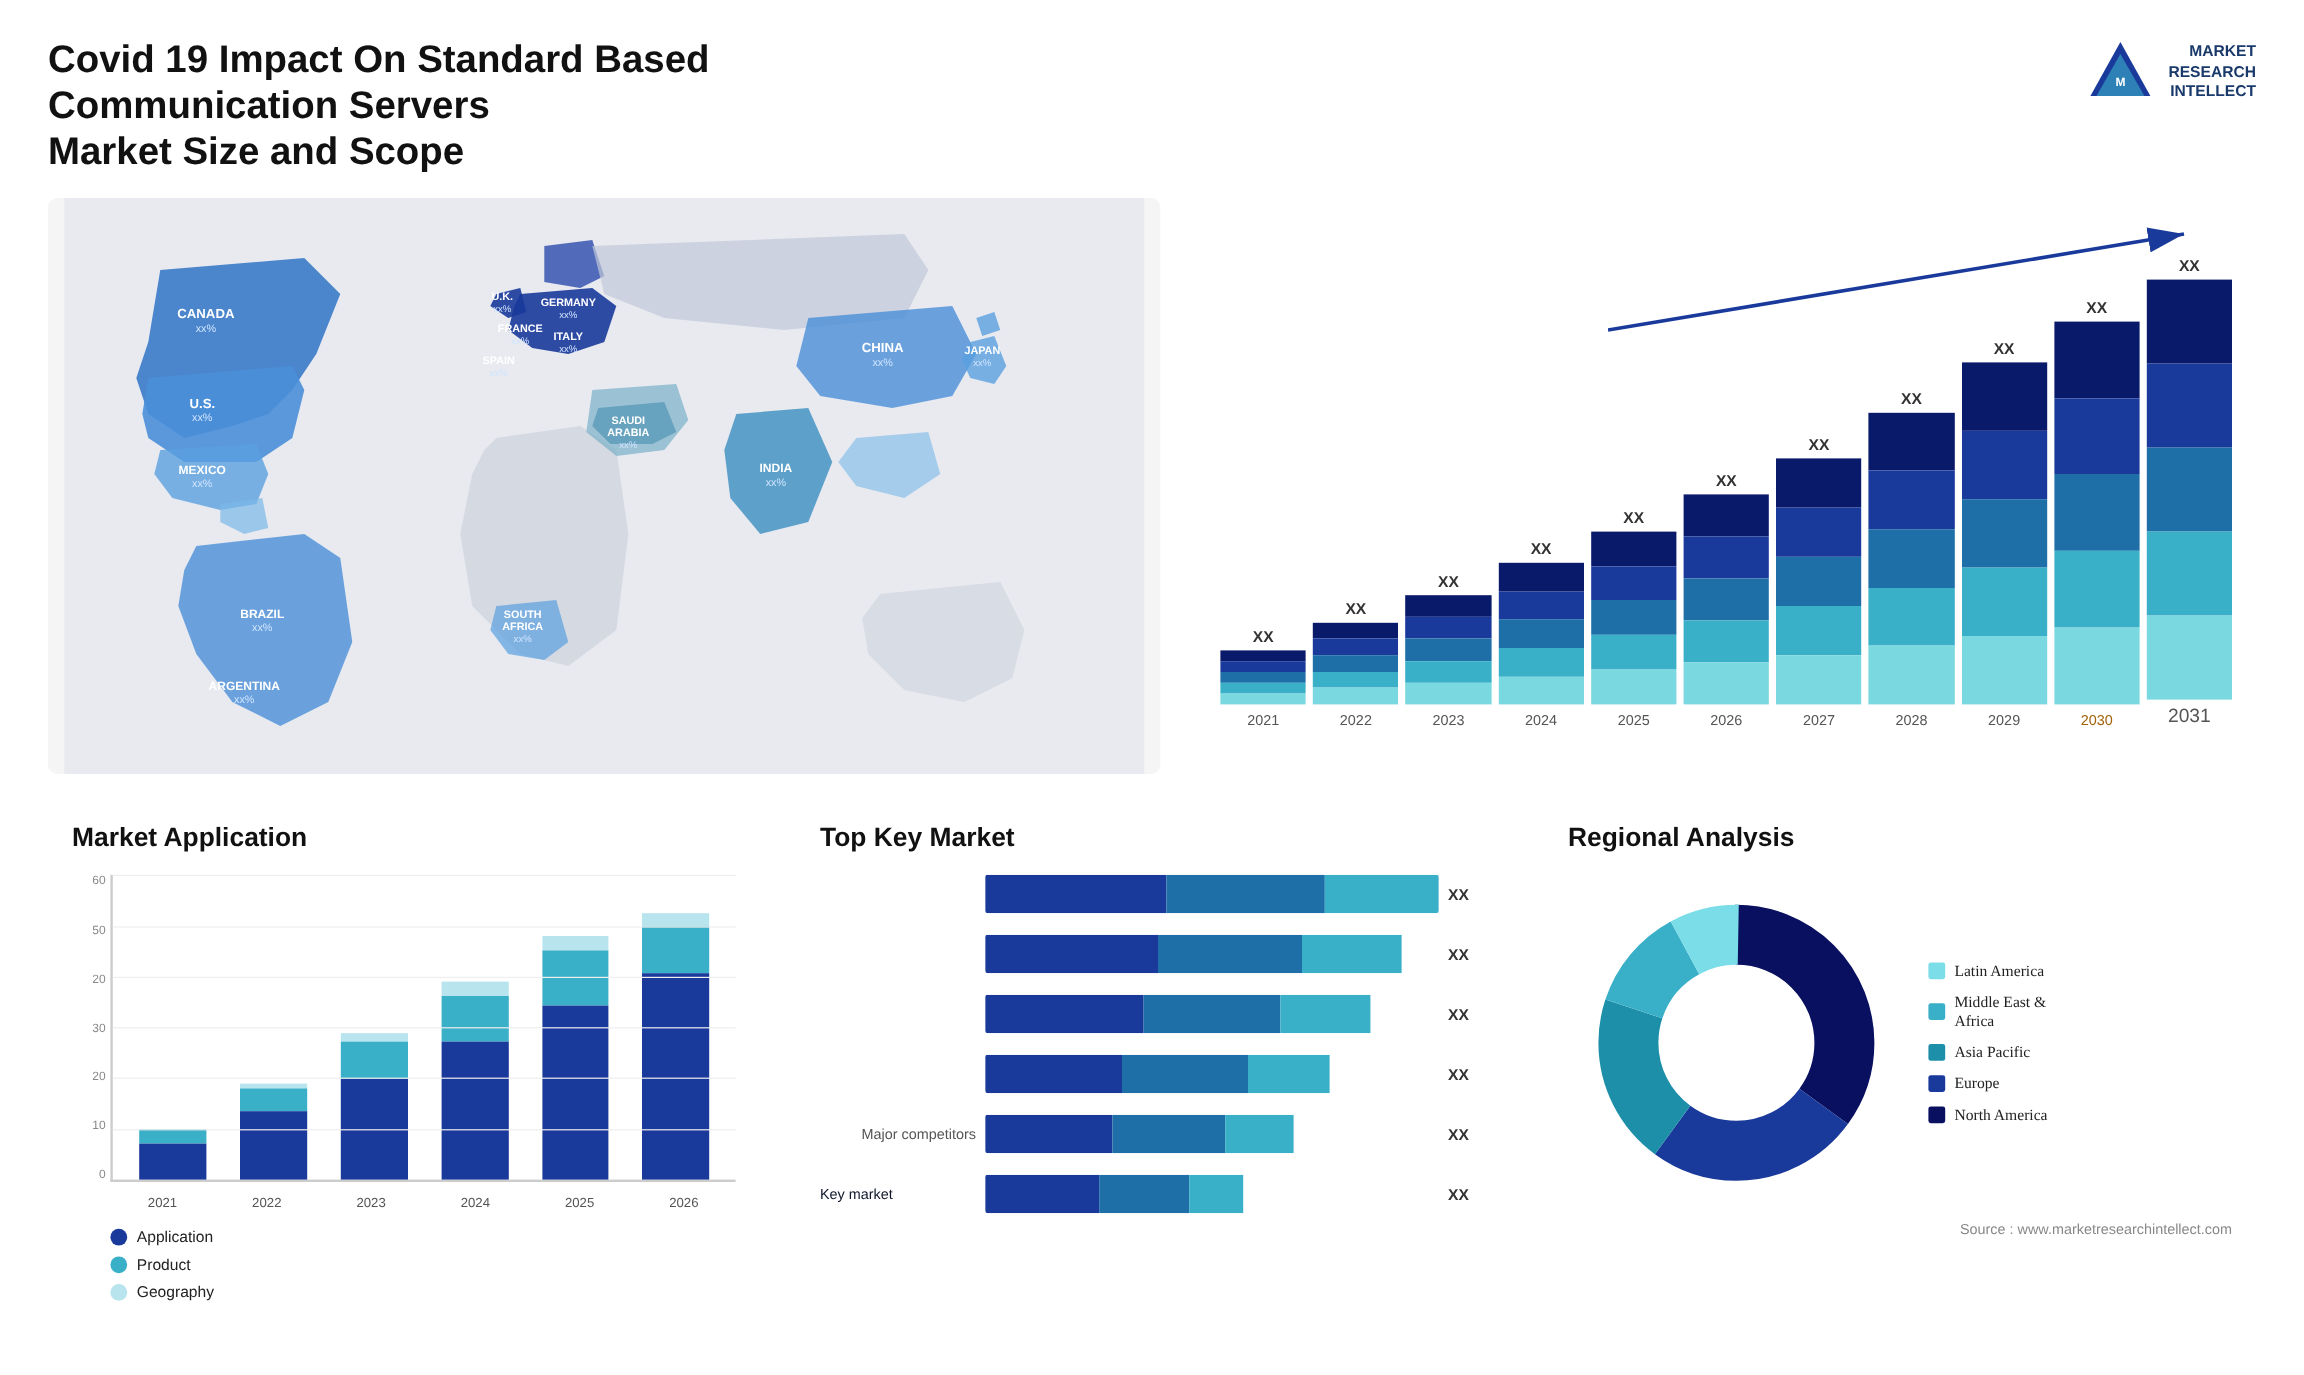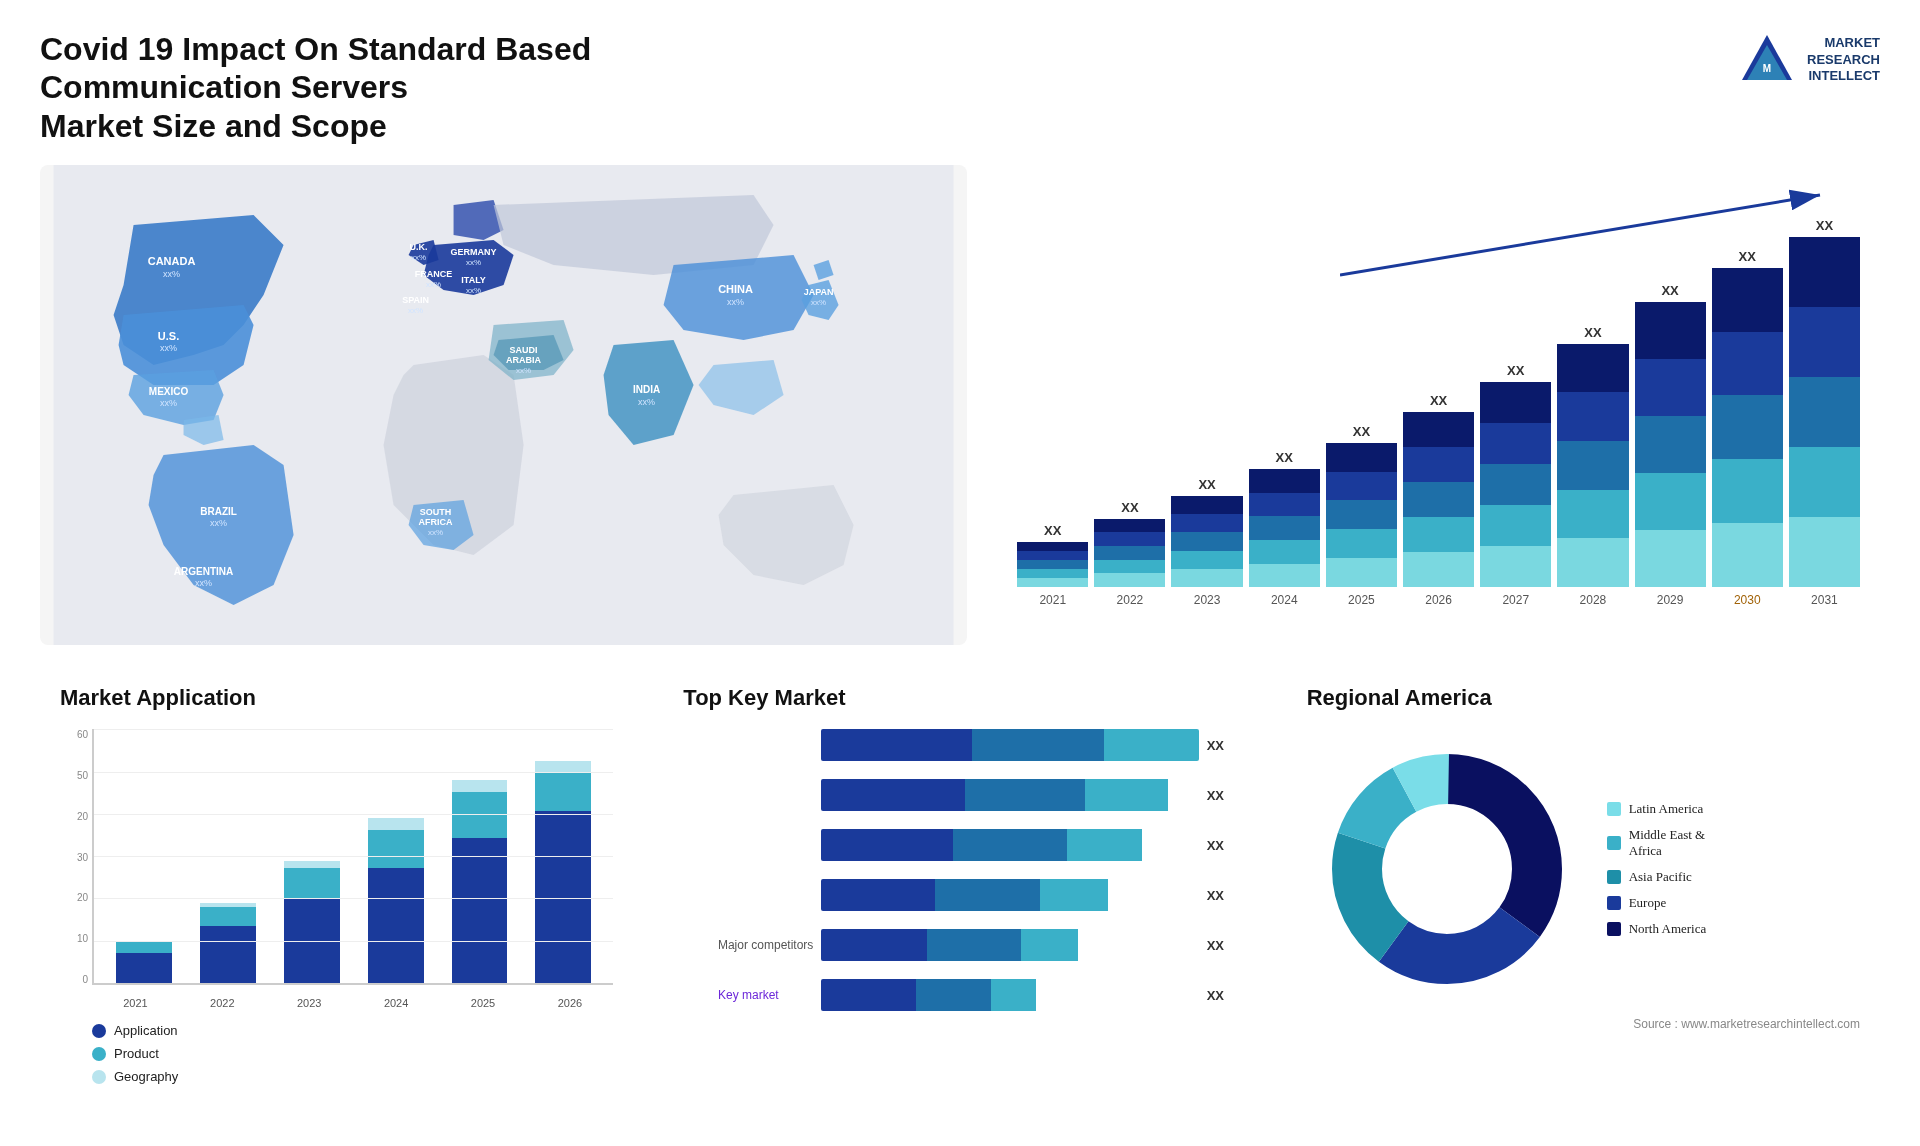--- a/index.html
+++ b/index.html
@@ -398,21 +398,21 @@
             </div>
             <div style="display: flex; flex-direction: column; align-items: center; flex: 1 1 0%;">
               <div style="font-size: 13px; font-weight: 700; color: rgb(51, 51, 51); margin-bottom: 4px;">XX</div>
               <div style="width: 100%; height: 350px; display: flex; flex-direction: column;">
                 <div style="background: rgb(10, 26, 107); flex: 1 1 0%;"></div>
                 <div style="background: rgb(26, 58, 155); flex: 1 1 0%;"></div>
                 <div style="background: rgb(30, 111, 168); flex: 1 1 0%;"></div>
                 <div style="background: rgb(58, 176, 200); flex: 1 1 0%;"></div>
                 <div style="background: rgb(122, 216, 224); flex: 1 1 0%;"></div>
               </div>
-              <div style="font-size: 12px; color: rgb(85, 85, 85); margin-top: 6px;">2031</div>
+              <div style="font-size: 16px; color: rgb(85, 85, 85); margin-top: 6px;">2031</div>
             </div>
           </div>
       </div>
     </div>
   </div>
 </div>
 
 <div class="bottom-section">
 
   <div class="segmentation-container">
@@ -542,33 +542,33 @@
         <div style="display: flex; align-items: center; gap: 8px; margin-bottom: 8px;">
           <div style="font-size: 12px; color: rgb(85, 85, 85); width: 130px; text-align: right;">Major competitors</div>
           <div style="flex: 1 1 0%; height: 32px; display: flex; overflow: hidden; border-radius: 2px;">
             <div style="width: 28%; background: rgb(26, 58, 155); height: 100%;"></div>
             <div style="width: 25%; background: rgb(30, 111, 168); height: 100%;"></div>
             <div style="width: 15%; background: rgb(58, 176, 200); height: 100%;"></div>
           </div>
           <div style="font-size: 13px; font-weight: 700; color: rgb(51, 51, 51); width: 30px;">XX</div>
         </div>
         <div style="display: flex; align-items: center; gap: 8px; margin-bottom: 8px;">
-          <div style="font-size: 12px; color: #6d28d9; width: 130px; text-align: center;">Key market</div>
+          <div style="font-size: 12px; color: #0f172a; width: 130px; text-align: left;">Key market</div>
           <div style="flex: 1 1 0%; height: 32px; display: flex; overflow: hidden; border-radius: 2px;">
             <div style="width: 25%; background: rgb(26, 58, 155); height: 100%;"></div>
             <div style="width: 20%; background: rgb(30, 111, 168); height: 100%;"></div>
             <div style="width: 12%; background: rgb(58, 176, 200); height: 100%;"></div>
           </div>
           <div style="font-size: 13px; font-weight: 700; color: rgb(51, 51, 51); width: 30px;">XX</div>
         </div>
       </div>
   </div>
 
   <div class="regional-container">
-    <div class="section-title">Regional America</div>
+    <div class="section-title">Regional Analysis</div>
     <div class="regional-chart">
       <div class="donut-wrap">
         <svg width="280" height="280" viewBox="0 0 280 280">
 
           <circle cx="140" cy="140" r="90" fill="none" stroke="#0a1060" stroke-width="50" stroke-dasharray="197.9 366" stroke-dashoffset="0" transform="rotate(-90 140 140)"></circle>
 
           <circle cx="140" cy="140" r="90" fill="none" stroke="#1a3a9b" stroke-width="50" stroke-dasharray="141.4 422.5" stroke-dashoffset="-197.9" transform="rotate(-90 140 140)"></circle>
 
           <circle cx="140" cy="140" r="90" fill="none" stroke="#1e8fa8" stroke-width="50" stroke-dasharray="113.1 450.8" stroke-dashoffset="-339.3" transform="rotate(-90 140 140)"></circle>
 

